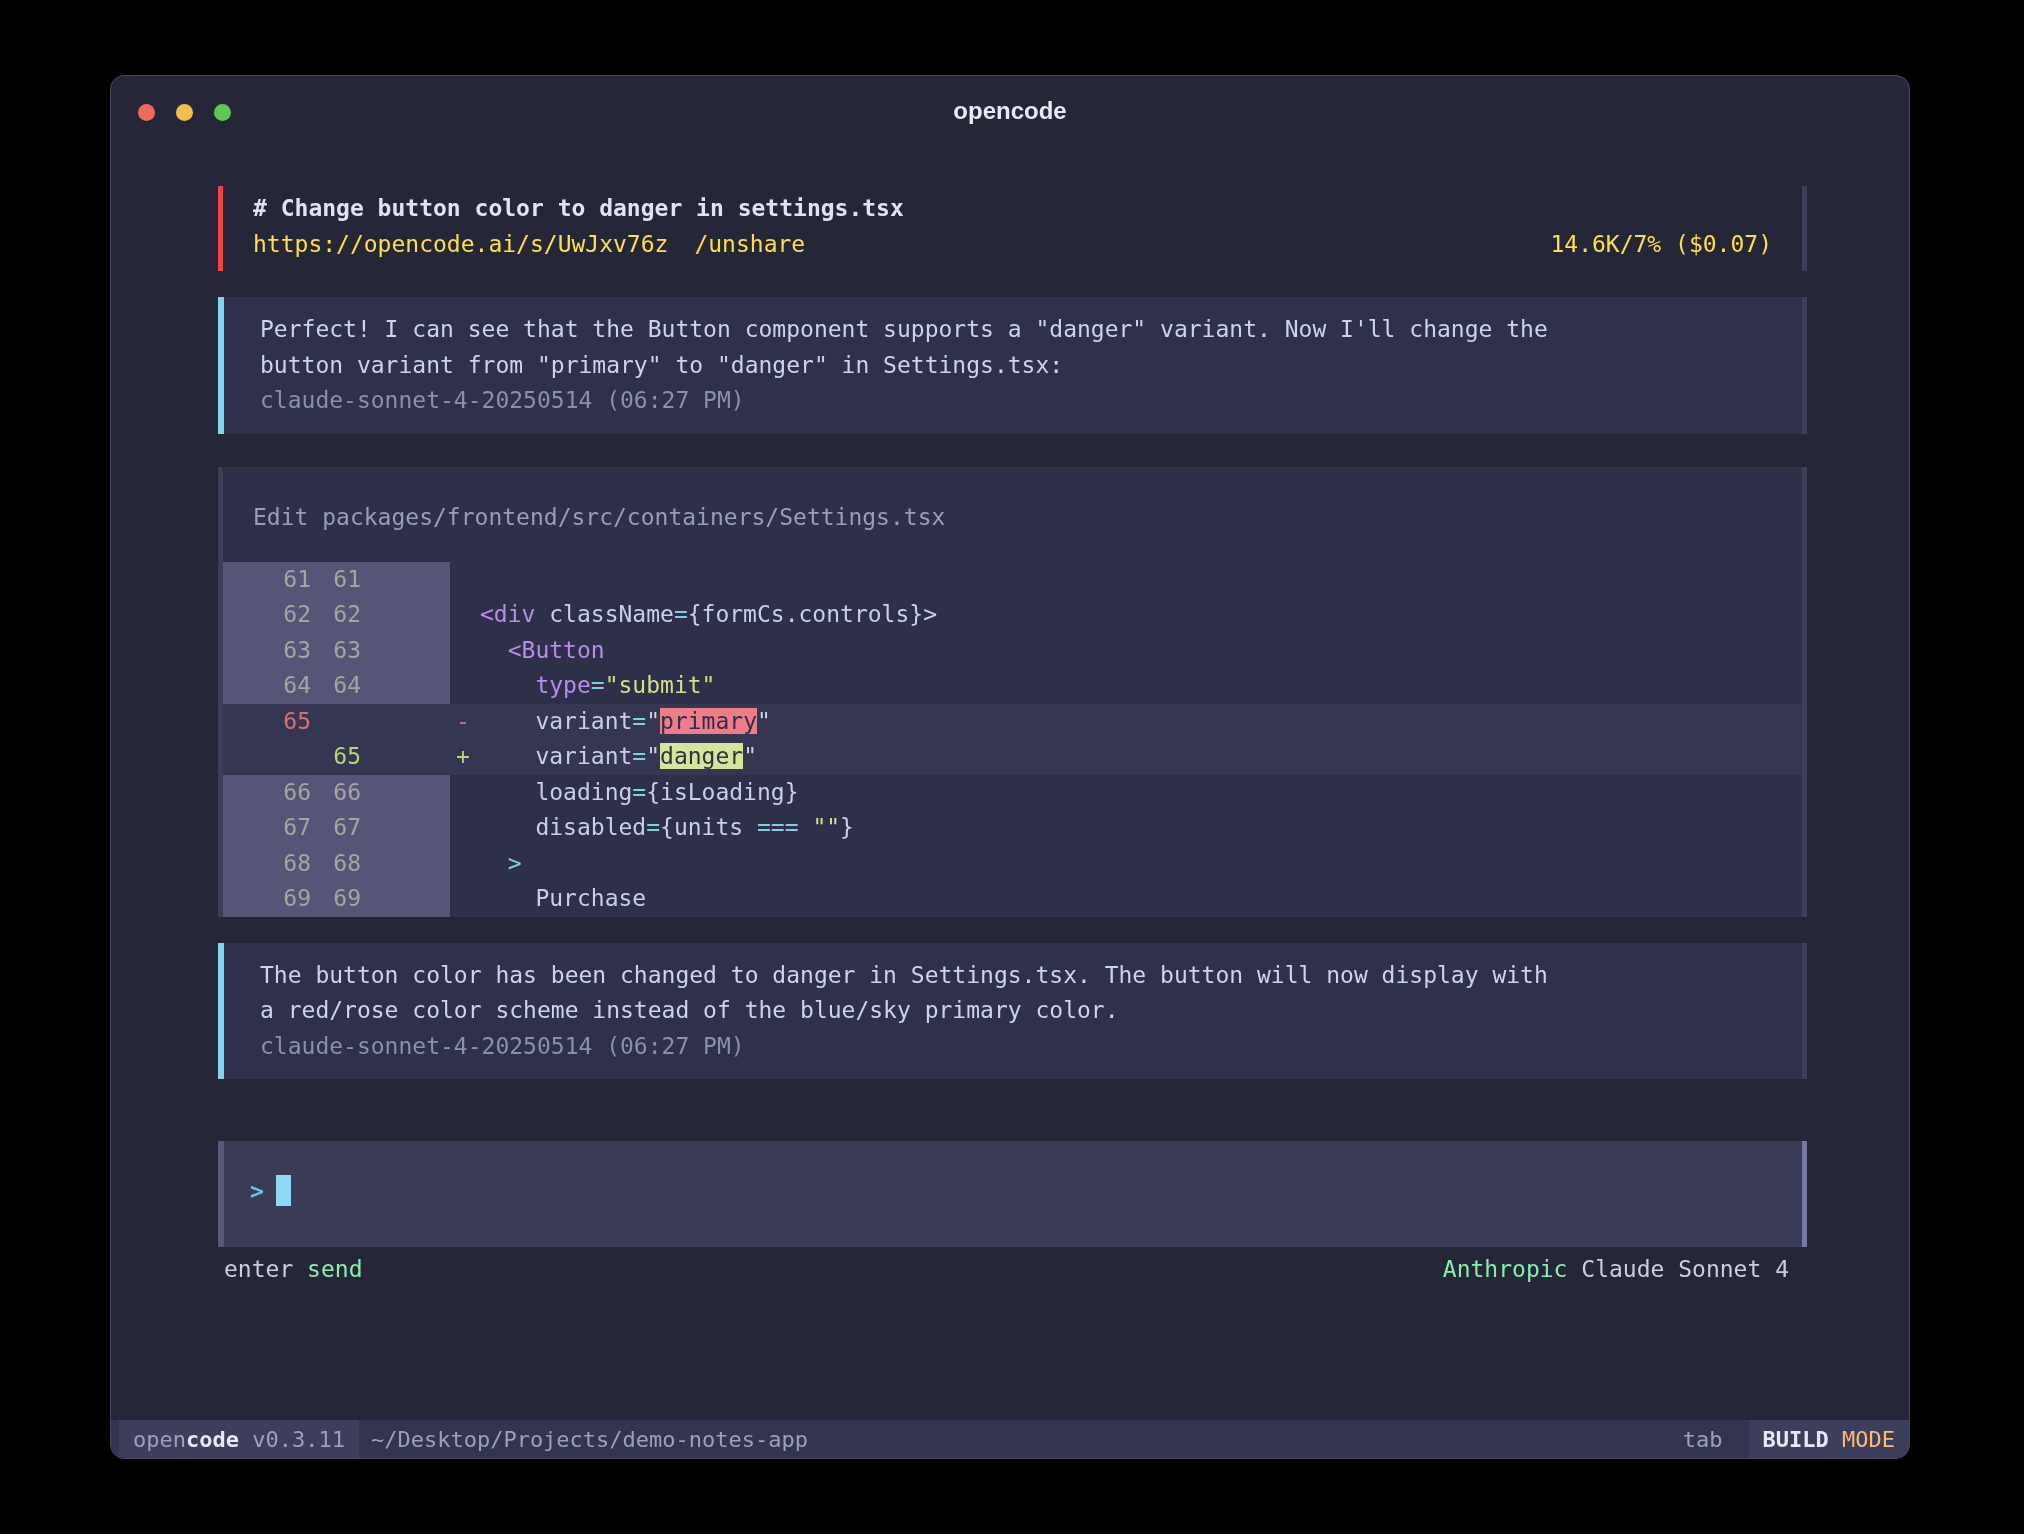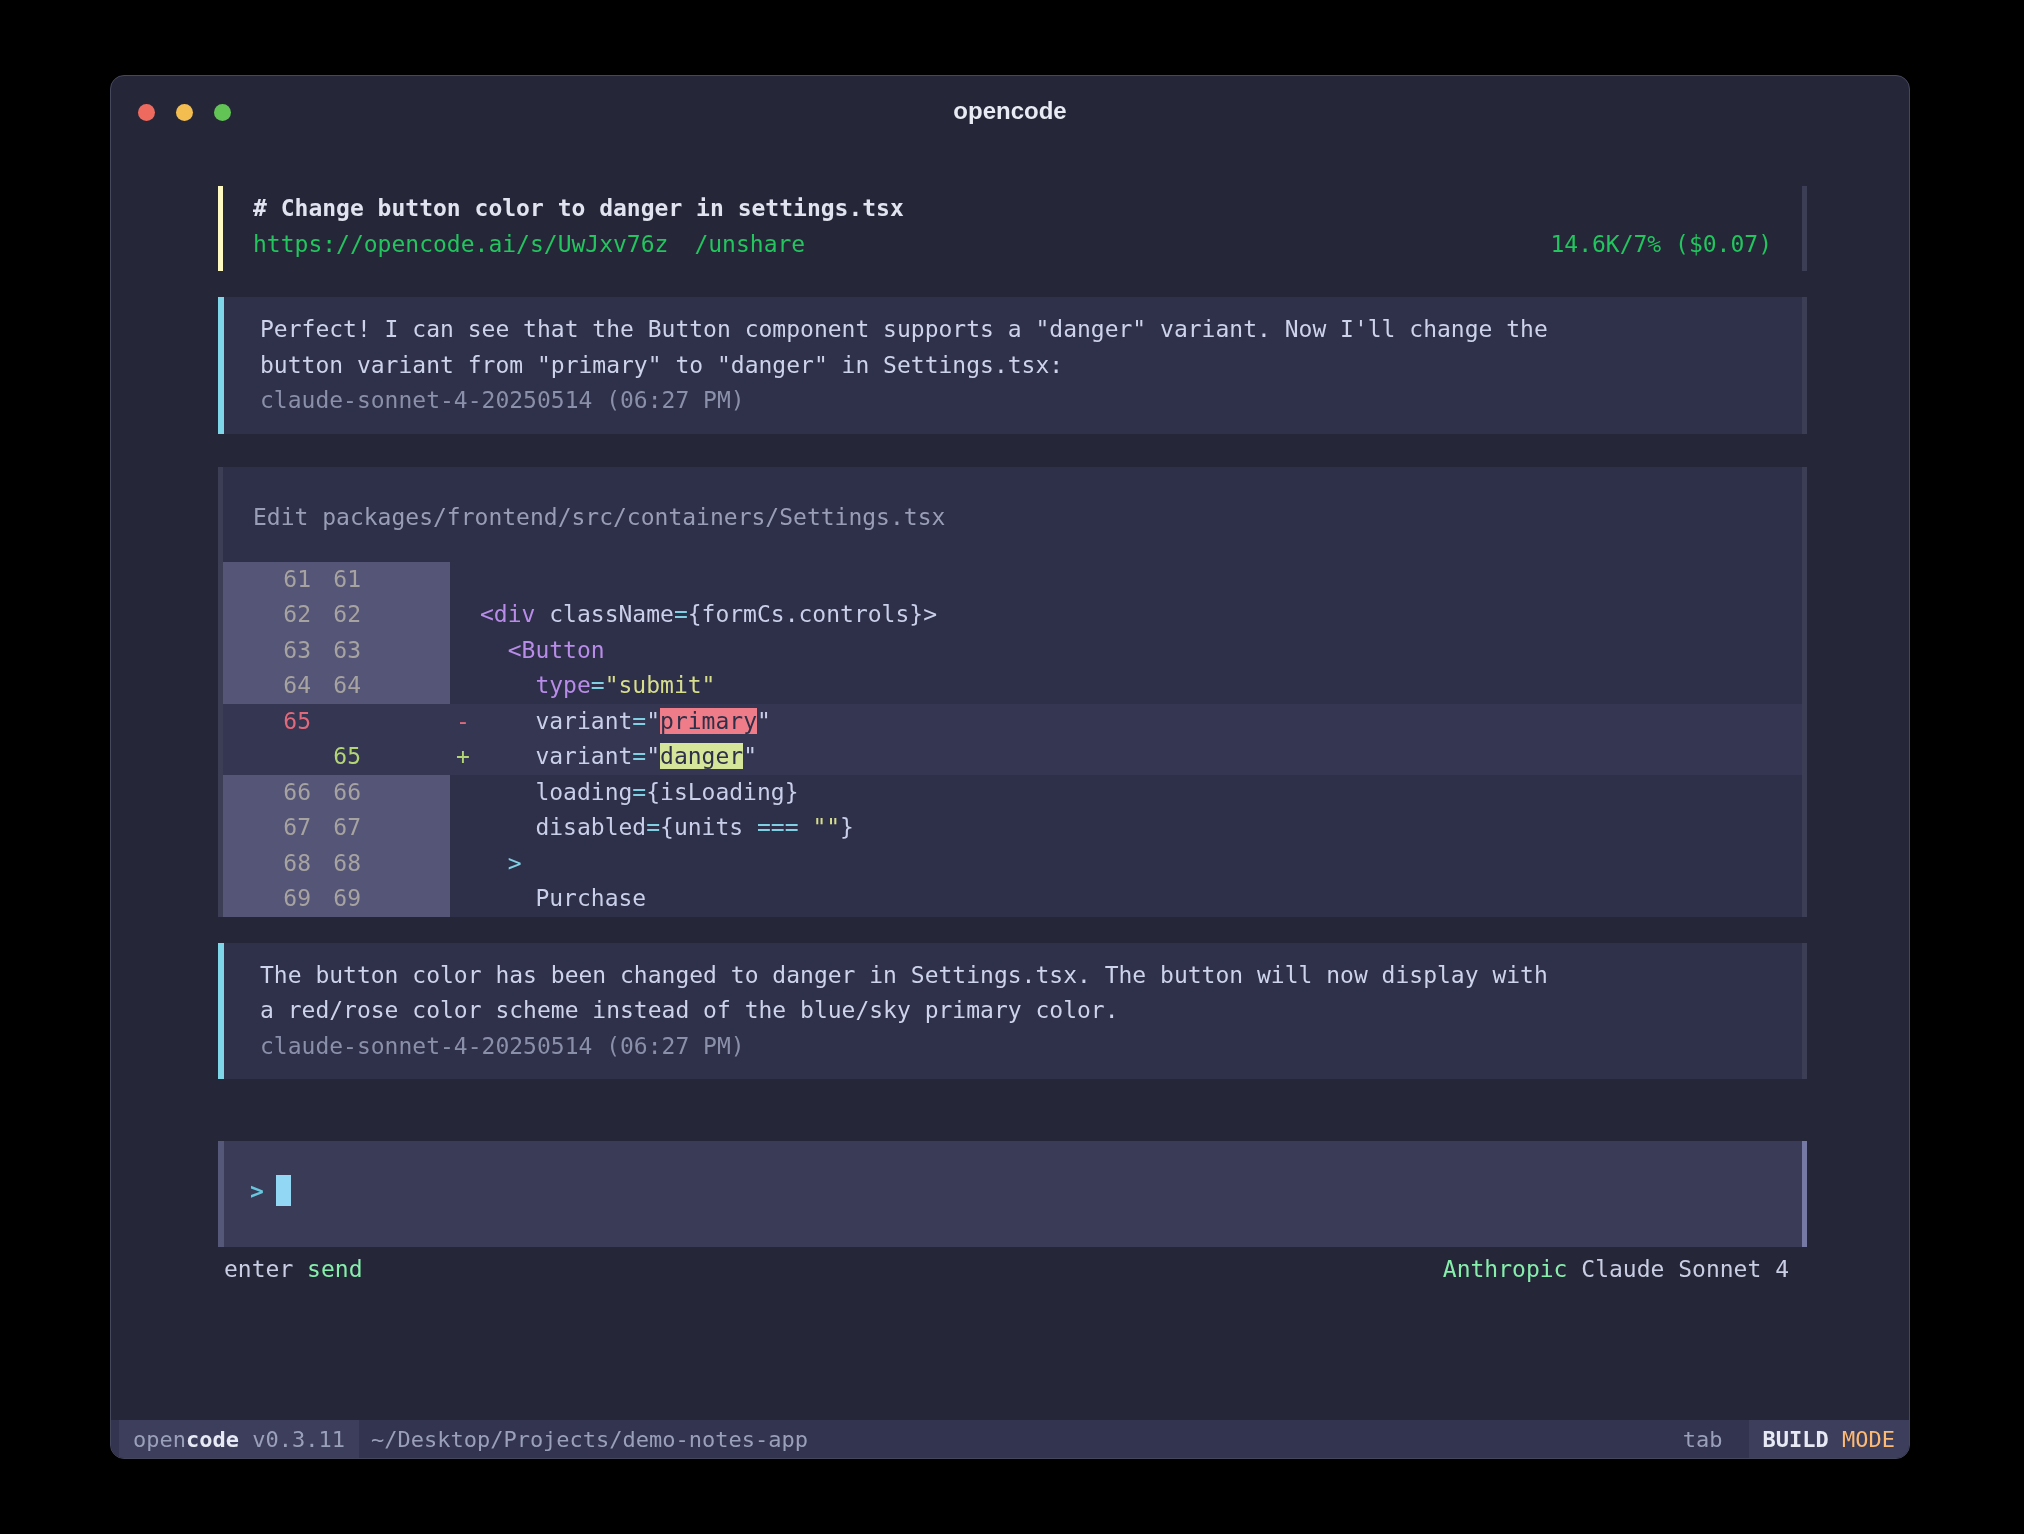--- a/index.html
+++ b/index.html
@@ -16,25 +16,25 @@
   .titlebar{position:relative;height:58px;}
   .traffic{position:absolute;left:27px;top:28px;display:flex;gap:21px;}
   .tl{width:17px;height:17px;border-radius:50%;display:inline-block;}
   .tl.r{background:#ee6a5f;} .tl.y{background:#f4bd50;} .tl.g{background:#61c455;}
   .wtitle{
     position:absolute;left:0;right:0;top:21px;text-align:center;
     font-family:"Liberation Sans", sans-serif;font-weight:bold;font-size:24px;color:#e9ebf4;
   }
   
   .block{margin-left:107px;width:1589px;box-sizing:border-box;}
-  .dimtext{color:#22c55e;}
+  .dimtext{color:#fde047;}
   
   .sess{
     margin-top:52px;height:85px;
-    border-left:5px solid #fef9c3;border-right:5px solid #3c3e56;
+    border-left:5px solid #ef4444;border-right:5px solid #3c3e56;
     padding:4px 30px 0 30px;font-size:23px;line-height:36px;
   }
   .sess .t1{color:#e1e4f0;font-weight:bold;white-space:pre;}
   .sess .t2{display:flex;justify-content:space-between;}
   .sess .urlgap{display:inline-block;width:26px;}
   
   .msg{
     margin-top:26px;background:#2f3049;
     border-left:6px solid #7fd6e8;border-right:5px solid #3c3e56;
     padding:15px 36px;font-size:23px;line-height:35.5px;

